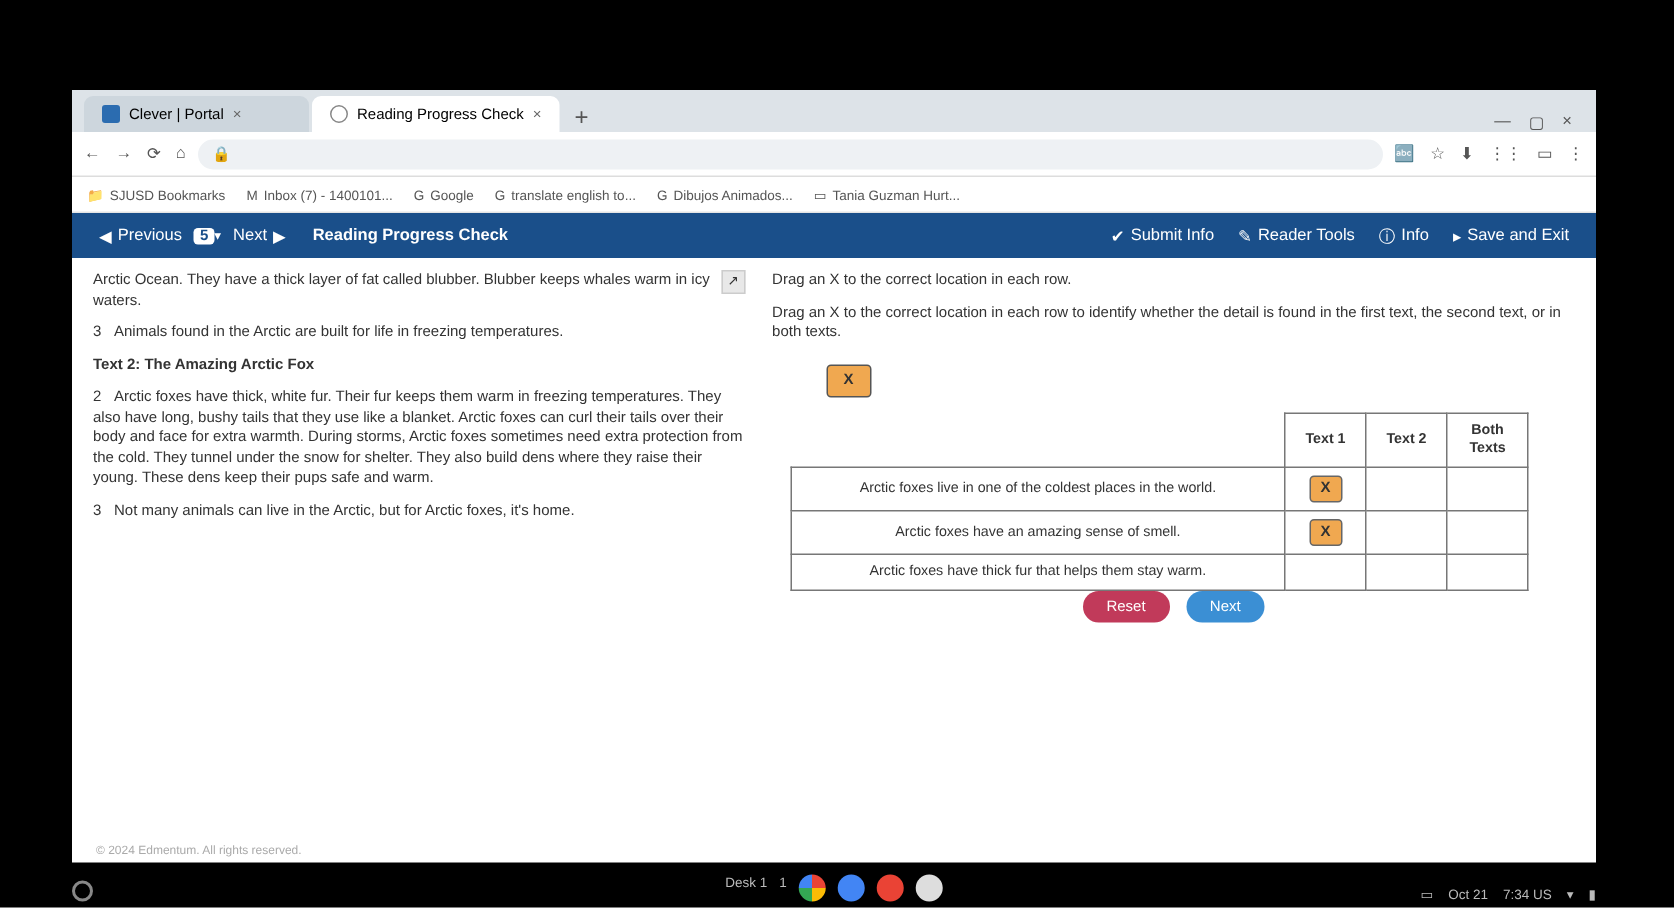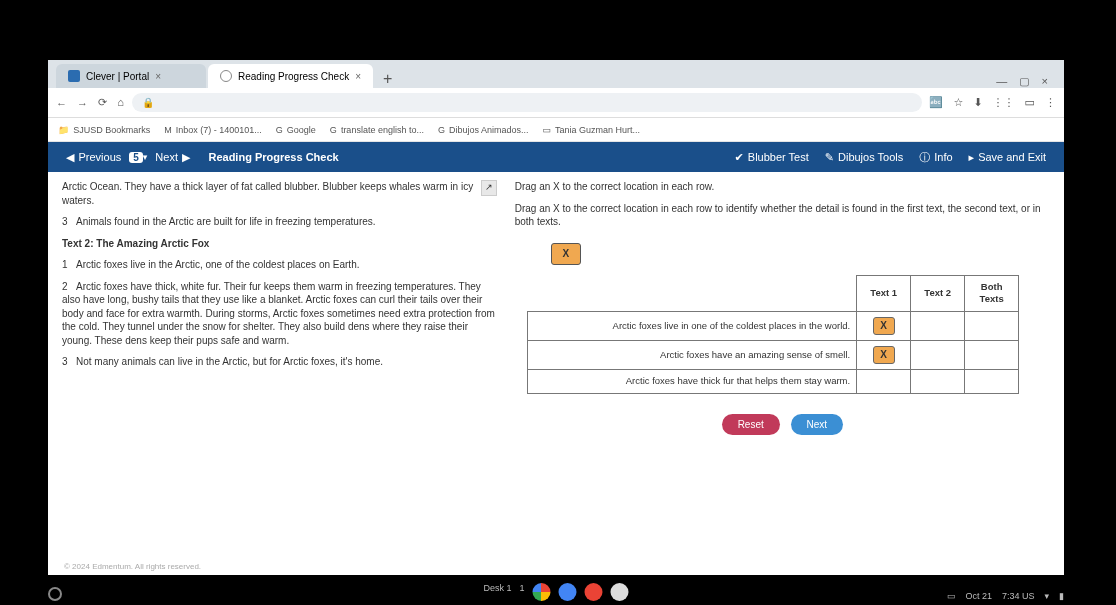--- a/index.html
+++ b/index.html
@@ -24,25 +24,25 @@
 .badge{background:#fff;color:#1a4f8a;border-radius:3px;padding:0 4px;font-size:10px;font-weight:bold}
 .content{flex:1;display:flex;padding:8px 14px;gap:18px;overflow:hidden;font-size:10px;color:#333;line-height:1.35}
 .left{width:44%}
 .right{flex:1}
 .corner{float:right;width:16px;height:16px;background:#e8e8e8;border:1px solid #ccc;font-size:9px;text-align:center}
 .para{margin-bottom:8px}
 .num{display:inline-block;width:14px;vertical-align:top}
 .t2{font-weight:bold;text-align:left;margin:8px 0}
 .chip{display:inline-block;width:30px;height:22px;background:#f0a850;border:1px solid #555;border-radius:3px;text-align:center;line-height:20px;font-weight:bold;margin:6px 0 10px 36px}
 table{border-collapse:collapse;width:92%;margin-left:12px;font-size:9.5px}
-th,td{border:1px solid #777;padding:5px 6px;text-align:right}
+th,td{border:1px solid #777;padding:5px 6px;text-align:center}
 th{text-align:center;font-weight:bold}
 td.c{text-align:center;width:54px}
 .mark{display:inline-block;width:22px;height:18px;background:#f0a850;border:1px solid #666;border-radius:3px;line-height:16px;font-size:10px;font-weight:bold}
-.btns{text-align:center;margin-top:20px}
+.btns{text-align:center;margin-top:0}
 .pill{display:inline-block;padding:4px 16px;border-radius:12px;color:#fff;font-size:10px;margin:0 4px;cursor:pointer}
 .reset{background:#c13a5a}
 .next{background:#3b8fd4}
 .footer{font-size:8px;color:#aaa;padding:4px 16px}
 .shelf{position:absolute;bottom:4px;left:48px;right:52px;height:26px;display:flex;align-items:flex-end;color:#bbb;font-size:9px}
 .shelf .center{position:absolute;left:50%;transform:translateX(-50%);display:flex;gap:8px}
 .shelf .right-s{margin-left:auto;display:flex;gap:10px;align-items:center}
 .sic{width:18px;height:18px;border-radius:50%;display:inline-block}
 .circle{width:14px;height:14px;border:2px solid #888;border-radius:50%}
 .favicon{width:12px;height:12px;background:#2b6cb0;border-radius:2px;display:inline-block}
@@ -118,33 +118,32 @@
       </div>
   </div>
 
   <div class="appbar">
     <div class="btn">◀ <span>Previous</span></div>
     <span class="badge">5</span>
     <span style="font-size:9px">▾</span>
     <div class="btn"><span>Next</span> ▶</div>
     <div class="title">Reading Progress Check</div>
     <div class="sp"></div>
-    <div class="btn">✔ <span>Blubber Test</span></div>
-    <div class="btn">✎ <span>Dibujos Tools</span></div>
+    <div class="btn">✔ <span>Submit Info</span></div>
+    <div class="btn">✎ <span>Reader Tools</span></div>
     <div class="btn">ⓘ <span>Info</span></div>
     <div class="btn">▸ <span>Save and Exit</span></div>
   </div>
 
   <div class="content">
     <div class="left">
       <div class="corner">↗</div>
       <div class="para">Arctic Ocean. They have a thick layer of fat called blubber. Blubber keeps whales warm in icy waters.</div>
       <div class="para"><span class="num">3</span><span>Animals found in the Arctic are built for life in freezing temperatures.</span></div>
       <div class="t2">Text 2: The Amazing Arctic Fox</div>
-      <div class="para"><span class="num">1</span><span>Arctic foxes live in the Arctic, one of the coldest places on Earth.</span></div>
       <div class="para"><span class="num">2</span><span>Arctic foxes have thick, white fur. Their fur keeps them warm in freezing temperatures. They also have long, bushy tails that they use like a blanket. Arctic foxes can curl their tails over their body and face for extra warmth. During storms, Arctic foxes sometimes need extra protection from the cold. They tunnel under the snow for shelter. They also build dens where they raise their young. These dens keep their pups safe and warm.</span></div>
       <div class="para"><span class="num">3</span><span>Not many animals can live in the Arctic, but for Arctic foxes, it's home.</span></div>
     </div>
 
     <div class="right">
       <div class="para">Drag an X to the correct location in each row.</div>
       <div class="para">Drag an X to the correct location in each row to identify whether the detail is found in the first text, the second text, or in both texts.</div>
       <div class="chip">X</div>
       <table>
         <tbody>

